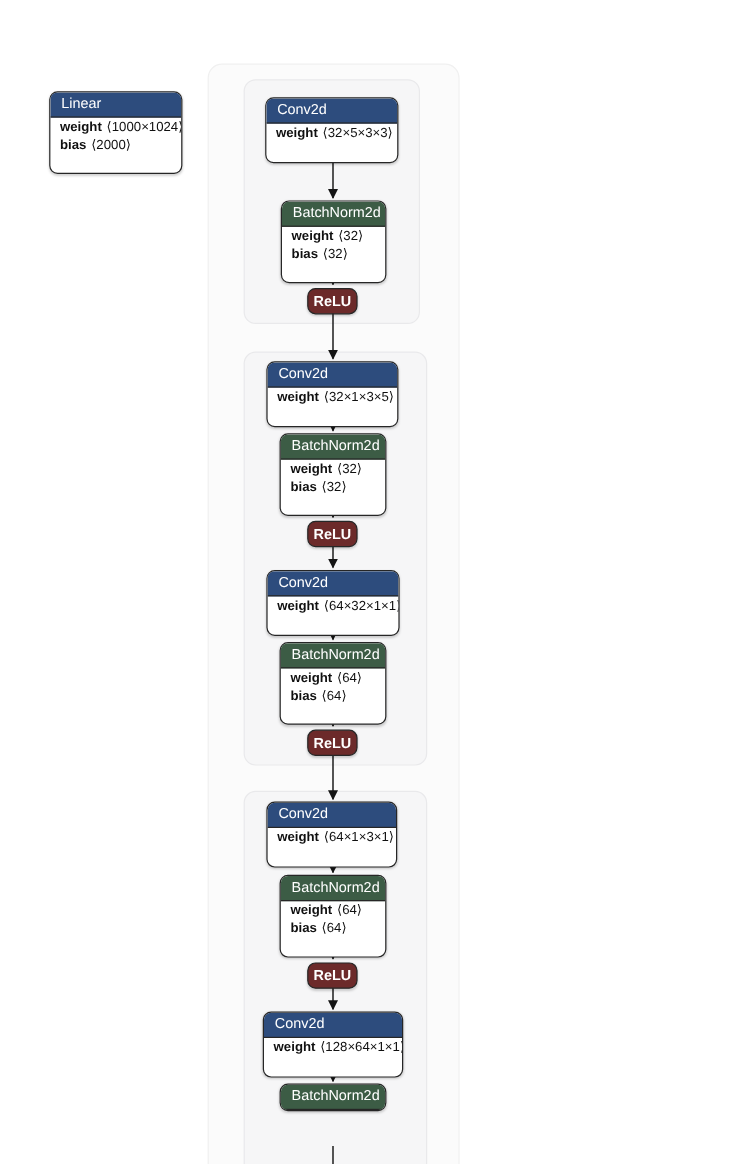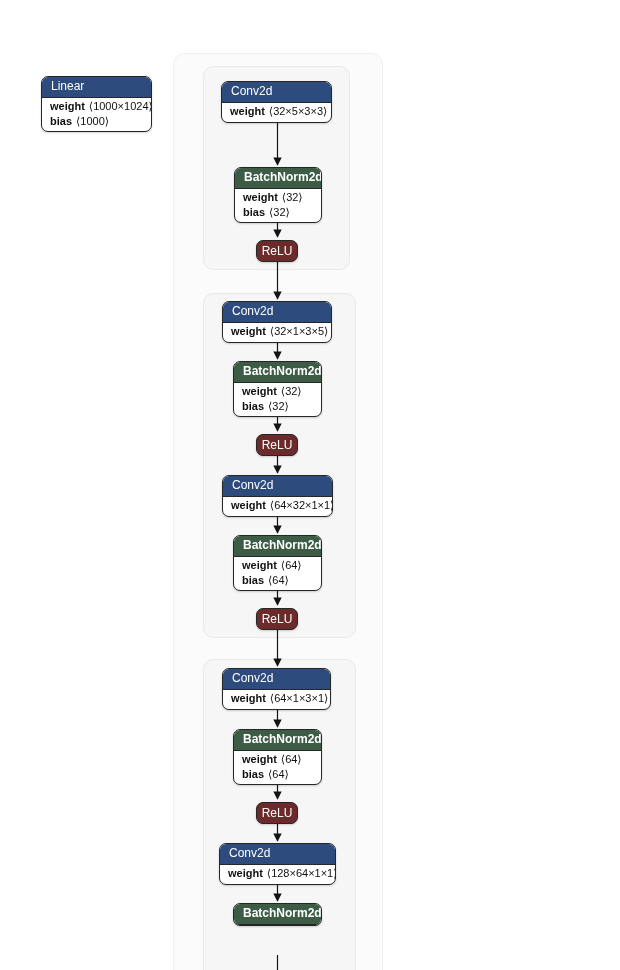--- a/index.html
+++ b/index.html
@@ -37,34 +37,35 @@
     box-sizing:border-box;
   }
   .node-header {
     font-size:12px; line-height:13px;
     color:#ffffff;
     padding:3px 6px 4px 9px;
     border-bottom:1px solid var(--node-border,#262626);
     white-space:nowrap;
   }
   .node-header.blue  { background:var(--conv-header,#2d4c7d); }
-  .node-header.green { background:var(--batchnorm-header,#3c5c45);font-weight:bold; }
-  .node-body { padding:1px 7px 3px 8px; }
+  .node-header.green { background:var(--batchnorm-header,#3c5c45); }
+  .node-body { padding:1px 7px 16px 8px; }
   .param { font-size:11px; line-height:14.5px; color:#101010; white-space:nowrap; }
   .pname { font-weight:bold; margin-right:4px; }
 
   .relu-node {
     position:absolute; width:42px; height:22px;
     background:var(--relu-fill,#6c2a2a);
     border:1px solid var(--node-border,#262626);
     border-radius:7px;
     color:#ffffff; font-size:12px;
     display:flex; align-items:center; justify-content:center;
     box-shadow:0 1px 2px rgba(0,0,0,0.18);
     box-sizing:border-box;
+    font-weight:bold;
   }
 </style>
 </head>
 <body>
 
 <div class="canvas">
 
   <div class="outer-container"></div>
 
   <div class="group" style="left:203px; top:66px;  width:145px; height:202px;"></div>
@@ -92,21 +93,21 @@
       <line x1="277.5" y1="822" x2="277.5" y2="841" marker-end="url(#arrow)"></line>
       <line x1="277.5" y1="881" x2="277.5" y2="901" marker-end="url(#arrow)"></line>
       <line x1="277.5" y1="955" x2="277.5" y2="970"></line>
     </g>
   </svg>
 
   <div class="node" style="left:41px; top:76px; width:111px;">
     <div class="node-header blue">Linear</div>
     <div class="node-body">
       <div class="param"><span class="pname">weight</span><span>⟨1000×1024⟩</span></div>
-      <div class="param"><span class="pname">bias</span><span>⟨1000⟩</span></div>
+      <div class="param"><span class="pname">bias</span><span>⟨2000⟩</span></div>
     </div>
   </div>
 
   <div class="node" style="left:221px; top:81px; width:111px;">
     <div class="node-header blue">Conv2d</div>
     <div class="node-body">
       <div class="param"><span class="pname">weight</span><span>⟨32×5×3×3⟩</span></div>
     </div>
   </div>
   <div class="node" style="left:234px; top:167px; width:88px;">

